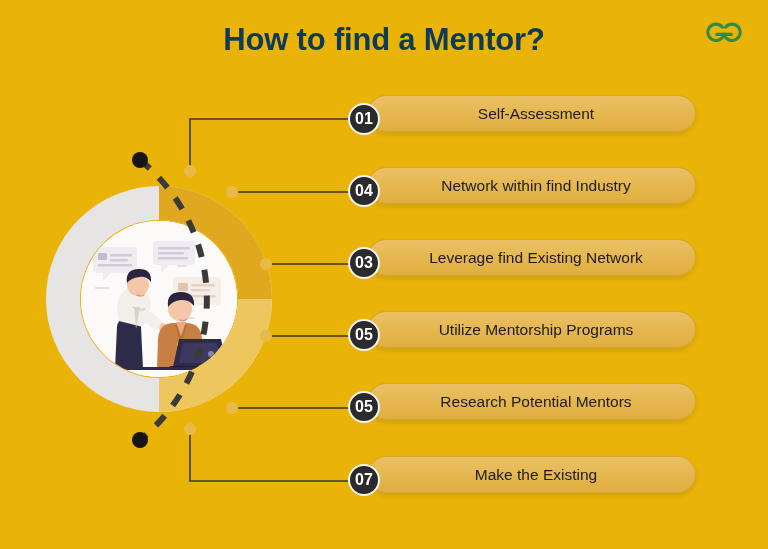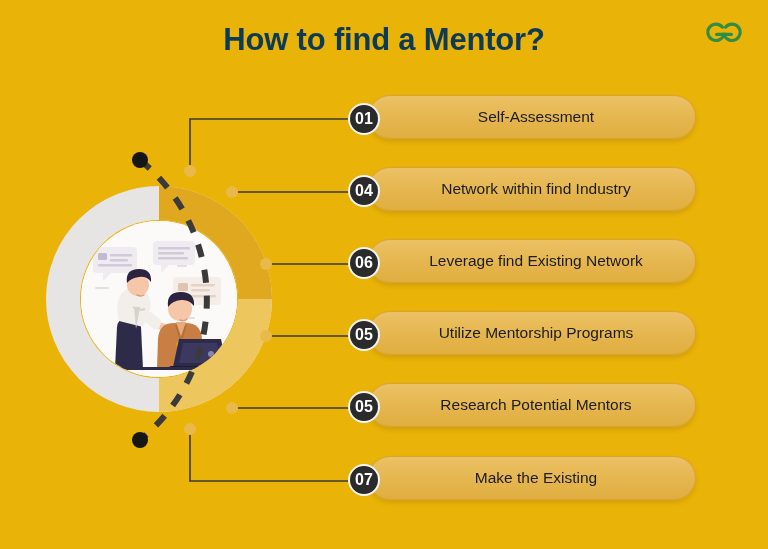--- a/index.html
+++ b/index.html
@@ -34,21 +34,21 @@
 
   
   #lines { position: absolute; left: 0; top: 0; width: 768px; height: 549px; }
 
   
   .step {
     position: absolute; left: 348px; height: 48px; width: 348px;
   }
   .pill {
     position: absolute; left: 20px; top: 0;
-    width: 328px; height: 44px;
+    width: 328px; height: 37px;
     border-radius: 24px;
     background: linear-gradient(180deg, #ecc165 0%, #e5b64e 55%, #e0ae40 100%);
     border: 1px solid #d9a431;
     box-shadow: 0 3px 4px rgba(130,100,20,0.22);
     display: flex; align-items: center; justify-content: center;
   }
   .pill-label {
     font-size: 15.5px; font-weight: 500; color: #1c1c1c;
     padding: 0 26px 0 34px; text-align: center; line-height: 1;
   }
@@ -185,21 +185,21 @@
     <div class="pill">
       <span class="pill-label">Network within find Industry</span>
     </div>
     <div class="badge">04</div>
   </div>
 
   <div class="step" style="top:239px;">
     <div class="pill">
       <span class="pill-label">Leverage find Existing Network</span>
     </div>
-    <div class="badge">06</div>
+    <div class="badge">03</div>
   </div>
 
   <div class="step" style="top:311px;">
     <div class="pill">
       <span class="pill-label">Utilize Mentorship Programs</span>
     </div>
     <div class="badge">05</div>
   </div>
 
   <div class="step" style="top:383px;">

